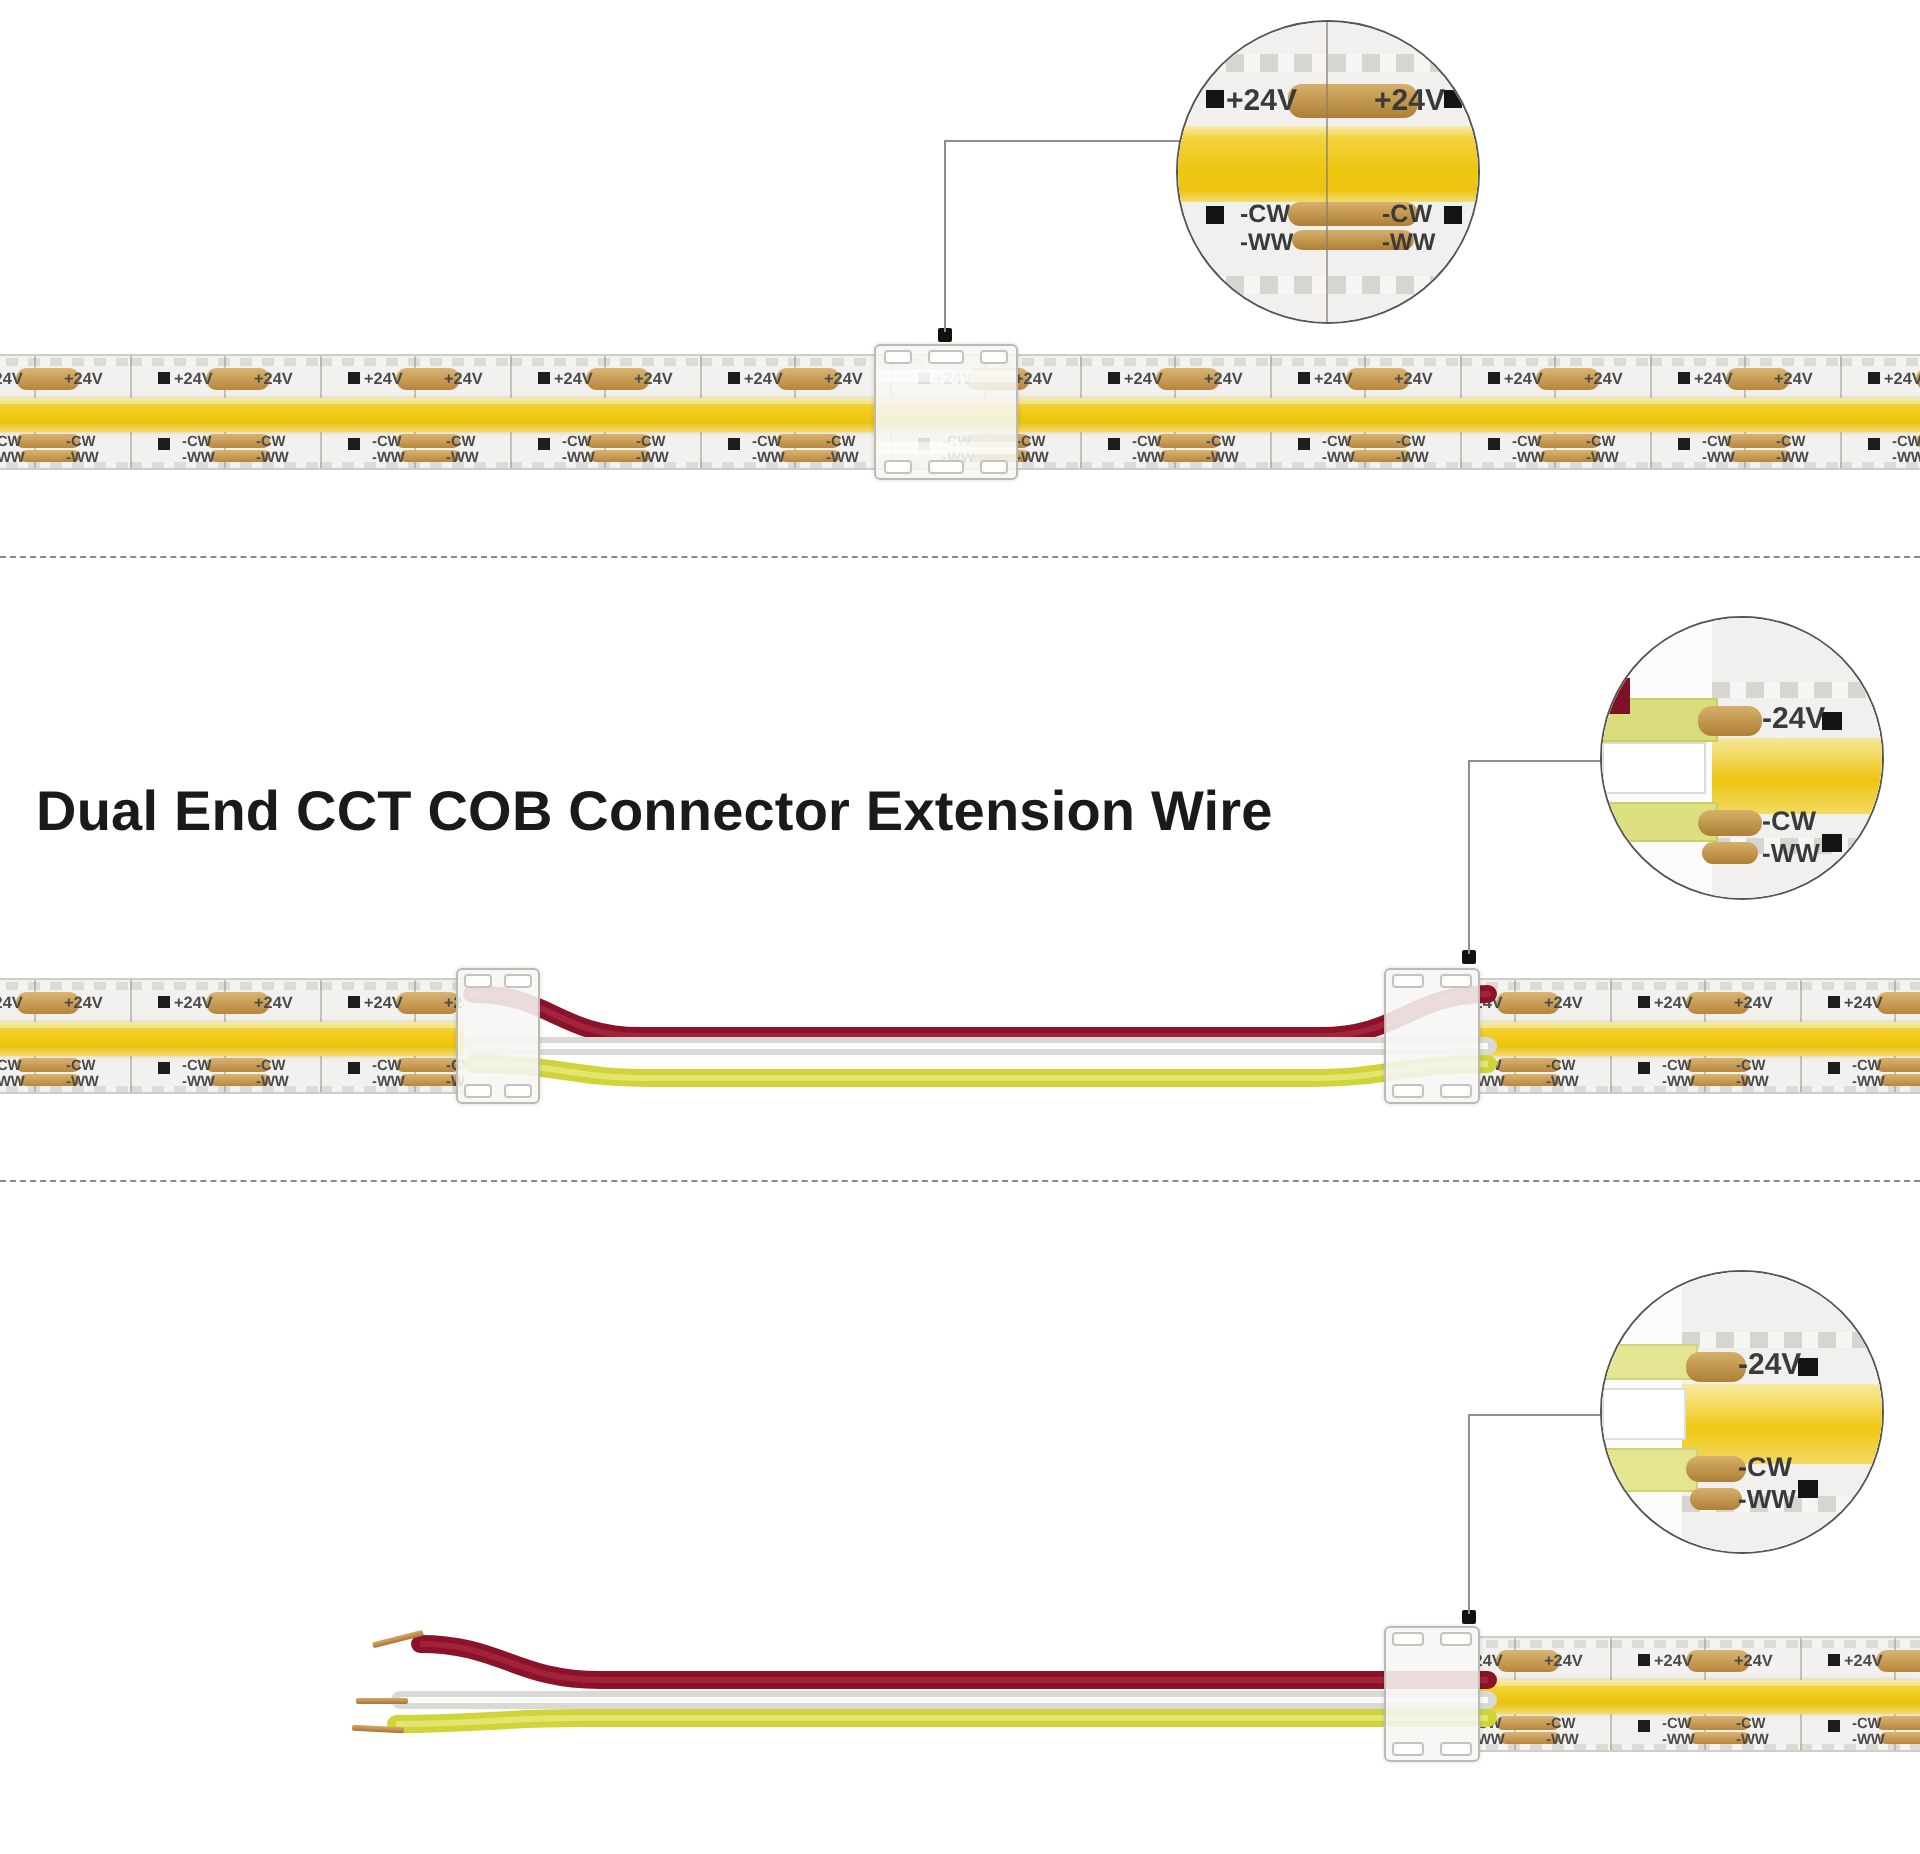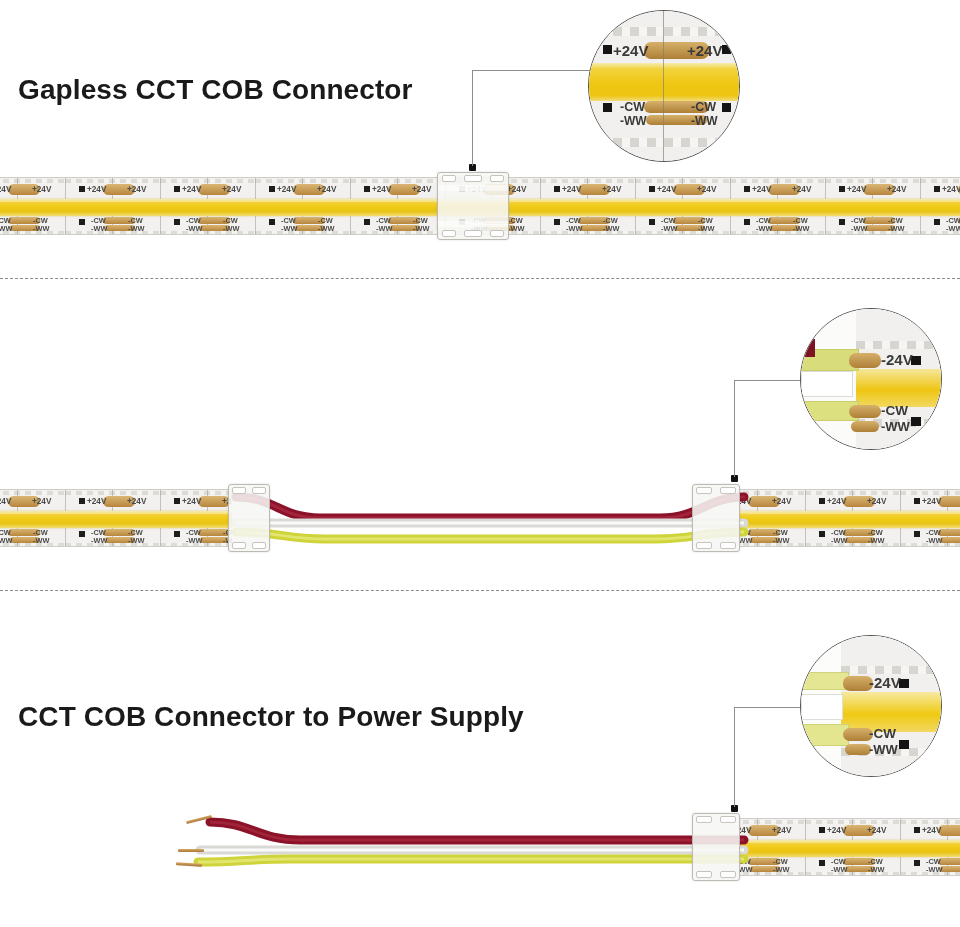--- a/index.html
+++ b/index.html
@@ -165,21 +165,20 @@
   .copper {
     position:absolute; height:3px; border-radius:1px;
     background: linear-gradient(to bottom,#d8a964,#a9743a);
   }
 </style>
 </head>
 <body>
 
 <div class="page">
 
-  <h1 class="heading" id="heading-1">Gapless CCT COB Connector</h1>
 
   <div class="strip" id="strip-1" style="left:0; top:177px; width:960px;">
 
   <div class="seg" style="left: -30px;">
     <div class="railT"></div>
     <div class="railB"></div>
 
     <div class="tick" style="left:47px;"></div>
 
     <div class="pad padTop" style="left:38px; width:22px;"></div>
@@ -433,20 +432,21 @@
       <div class="mlbl" style="left:31px; top:89px; font-size:12.5px;">-CW</div>
       <div class="mlbl" style="left:102px; top:89px; font-size:12.5px;">-CW</div>
       <div class="mlbl" style="left:31px; top:103px; font-size:12px;">-WW</div>
       <div class="mlbl" style="left:102px; top:103px; font-size:12px;">-WW</div>
       <div style="position:absolute; left:74px; top:0; width:1.4px; height:152px; background:rgba(130,125,115,.65);"></div>
     </div>
   </div>
 
   <div class="divider" id="divider-1"></div>
 
+  <h1 class="heading" id="heading-2">Dual End CCT COB Connector Extension Wire</h1>
 
   <div class="strip" id="strip-2a" style="left:0; top:489px; width:232px;">
 
   <div class="seg" style="left: -30px;">
     <div class="railT"></div>
     <div class="railB"></div>
 
     <div class="tick" style="left:47px;"></div>
 
     <div class="pad padTop" style="left:38px; width:22px;"></div>
@@ -612,21 +612,20 @@
       <div class="msq" style="left:110px; top:47px; width:10px; height:9px;"></div>
       <div class="msq" style="left:110px; top:108px; width:10px; height:9px;"></div>
       <div class="mlbl" style="left:80px; top:42px; font-size:15px;">-24V</div>
       <div class="mlbl" style="left:80px; top:94px; font-size:13.5px;">-CW</div>
       <div class="mlbl" style="left:80px; top:110px; font-size:13px;">-WW</div>
     </div>
   </div>
 
   <div class="divider" id="divider-2"></div>
 
-  <h1 class="heading" id="heading-3">CCT COB Connector to Power Supply</h1>
 
   <div class="strip" id="strip-3" style="left:740px; top:818px; width:220px;">
 
   <div class="seg" style="left: -30px;">
     <div class="railT"></div>
     <div class="railB"></div>
 
     <div class="tick" style="left:47px;"></div>
 
     <div class="pad padTop" style="left:38px; width:22px;"></div>

